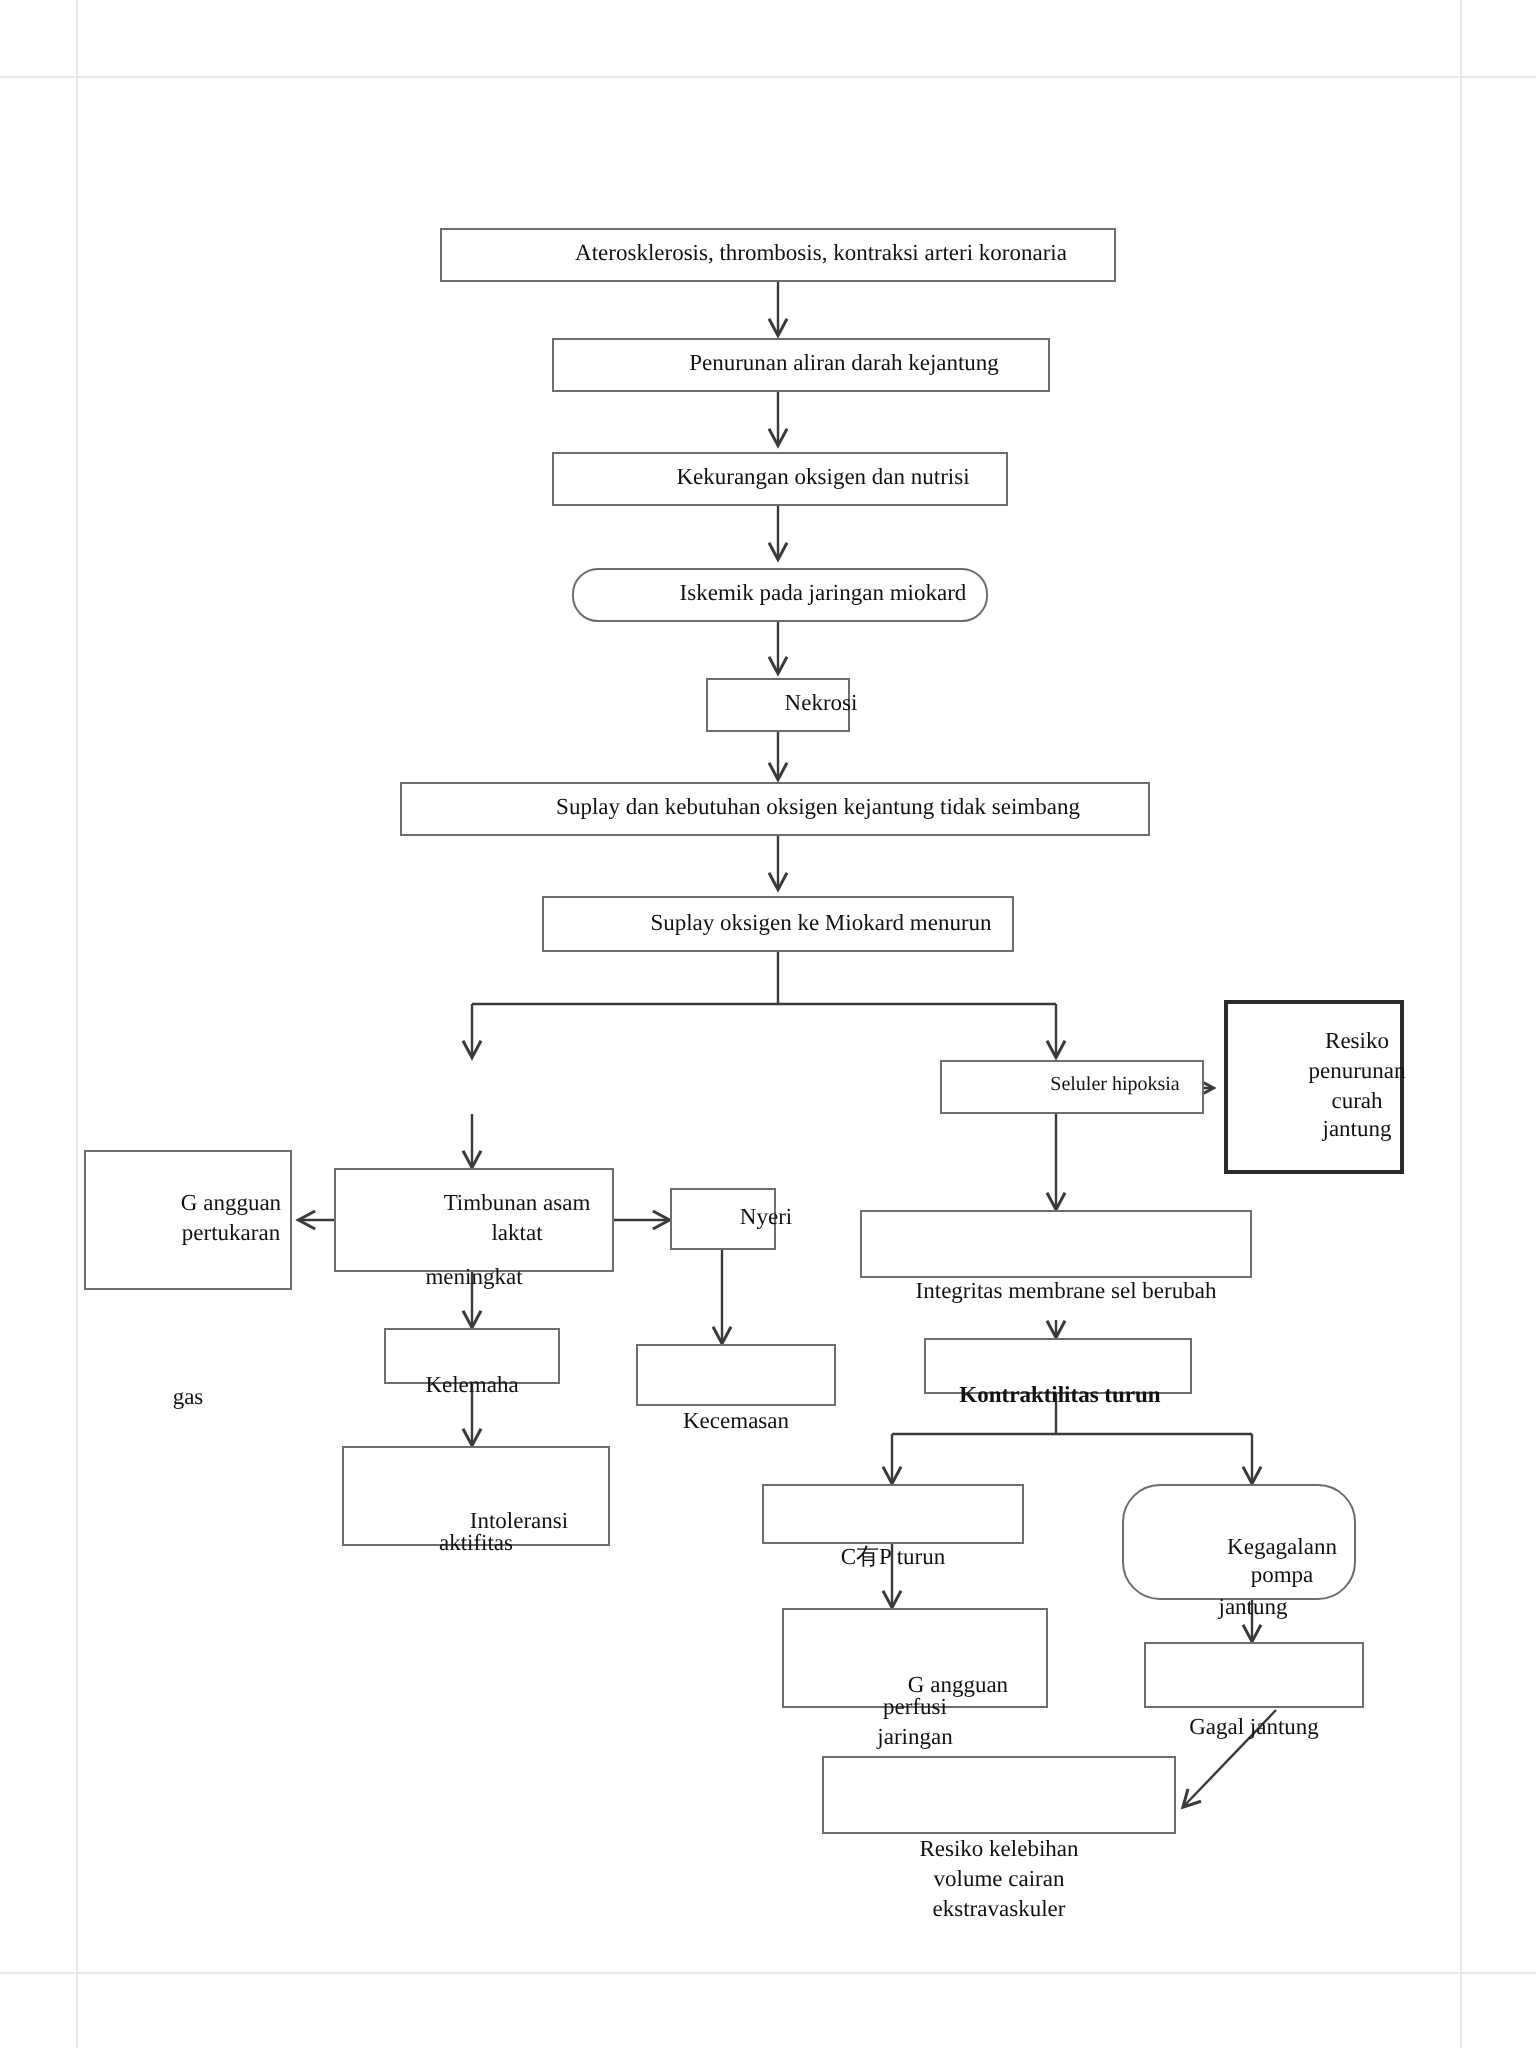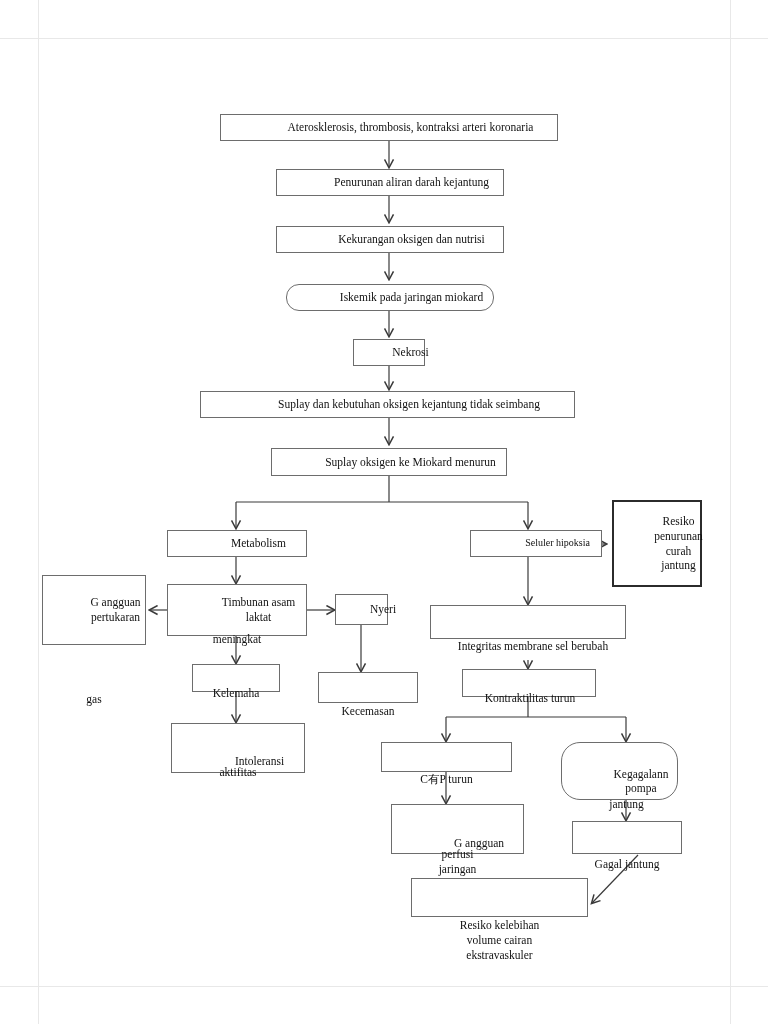--- a/index.html
+++ b/index.html
@@ -117,33 +117,32 @@
       <line x1="446" y1="772" x2="446" y2="803" marker-end="url(#ah)"></line>
 
       <line x1="626" y1="800" x2="626" y2="820" marker-end="url(#ah)"></line>
 
       <line x1="638" y1="855" x2="592" y2="903" marker-end="url(#ah)"></line>
     </g>
   </svg>
 
   <div class="node" style="left:220px; top:114px; width:338px; height:27px; font-size:11.5px;">Aterosklerosis, thrombosis, kontraksi arteri koronaria</div>
 
-  <div class="node" style="left:276px; top:169px; width:228px; height:27px; font-size:11.5px;">Penurunan aliran darah kejantung</div>
+  <div class="node" style="left:276px; top:169px; width:249px; height:27px; font-size:11.5px;">Penurunan aliran darah kejantung</div>
 
   <div class="node" style="left:276px; top:226px; width:228px; height:27px; font-size:11.5px;">Kekurangan oksigen dan nutrisi</div>
 
   <div class="node" style="left:286px; top:284px; width:208px; height:27px; font-size:11.5px;border-radius:13px;">Iskemik pada jaringan miokard</div>
 
   <div class="node" style="left:353px; top:339px; width:72px; height:27px; font-size:11.5px;">Nekrosi</div>
 
   <div class="node" style="left:200px; top:391px; width:375px; height:27px; font-size:11.5px;">Suplay dan kebutuhan oksigen kejantung tidak seimbang</div>
 
   <div class="node" style="left:271px; top:448px; width:236px; height:28px; font-size:11.5px;">Suplay oksigen ke Miokard menurun</div>
 
-  <div class="node" style="left:167px; top:530px; width:140px; height:27px; font-size:11.5px;">Metabolism</div>
 
   <div class="node" style="left:167px; top:584px; width:140px; height:52px; font-size:11.5px; white-space:pre-line;">Timbunan asam
 laktat</div>
   <div class="overflow-label" style="left:167px; top:632px; width:140px; font-size:11.5px;">meningkat</div>
 
   <div class="node" style="left:42px; top:575px; width:104px; height:70px; font-size:11.5px; white-space:pre-line;">G angguan
 pertukaran</div>
   <div class="overflow-label" style="left:42px; top:648px; width:104px; font-size:11.5px;margin-top:44px;">gas</div>
 
   <div class="node" style="left:335px; top:594px; width:53px; height:31px; font-size:11.5px;">Nyeri</div>
@@ -161,21 +160,21 @@
 
   <div class="node thick" style="left:612px; top:500px; width:90px; height:87px; font-size:11.5px; white-space:pre-line;">Resiko
 penurunan
 curah
 jantung</div>
 
   <div class="node empty" style="left:430px; top:605px; width:196px; height:34px; font-size:11.5px;"></div>
   <div class="overflow-label" style="left:430px; top:639px; width:206px; font-size:11.5px;">Integritas membrane sel berubah</div>
 
   <div class="node empty" style="left:462px; top:669px; width:134px; height:28px; font-size:11.5px;"></div>
-  <div class="overflow-label" style="left:452px; top:691px; width:156px; font-size:11.5px;">Kontraktilitas turun</div>
+  <div class="overflow-label" style="left:452px; top:691px; width:156px; font-size:11.5px;font-weight:bold;">Kontraktilitas turun</div>
 
   <div class="node empty" style="left:381px; top:742px; width:131px; height:30px; font-size:11.5px;"></div>
   <div class="overflow-label" style="left:381px; top:772px; width:131px; font-size:11.5px;">C有P turun</div>
 
   <div class="node" style="left:561px; top:742px; width:117px; height:58px; font-size:11.5px; align-items:flex-end; padding-bottom:3px;border-radius:19px;">Kegagalann pompa</div>
   <div class="overflow-label" style="left:561px; top:797px; width:131px; font-size:11.5px;">jantung</div>
 
   <div class="node" style="left:391px; top:804px; width:133px; height:50px; font-size:11.5px; align-items:flex-end; padding-bottom:2px;">G angguan</div>
   <div class="overflow-label" style="left:391px; top:847px; width:133px; font-size:11.5px;">perfusi
 jaringan</div>

